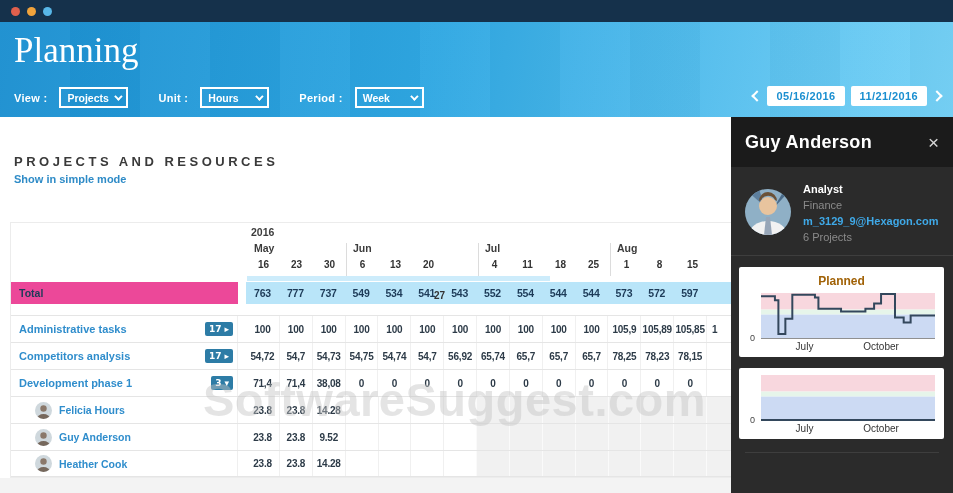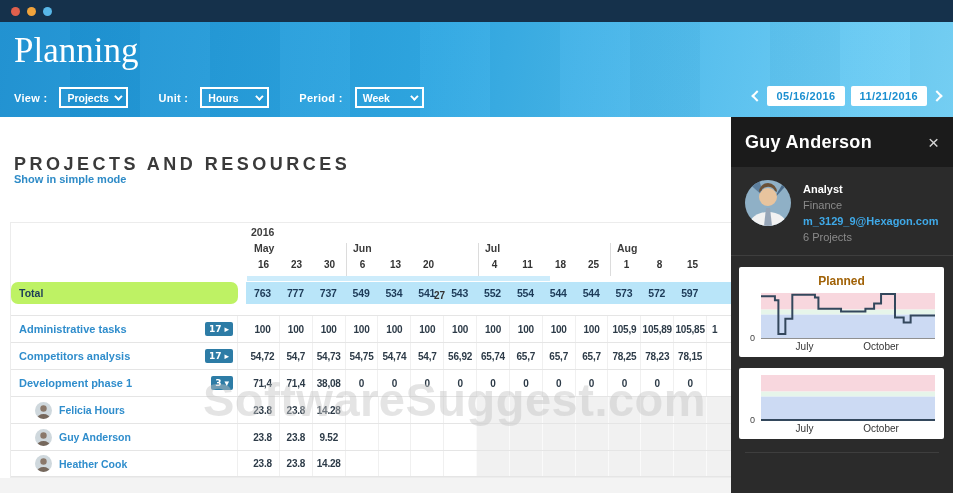--- a/index.html
+++ b/index.html
@@ -33,39 +33,39 @@
              align-items:center; gap:6px; z-index:2;padding-left:36px; }
   .nav-chev { width:8px; height:8px; border-left:2px solid #fff; border-bottom:2px solid #fff;
               cursor:pointer; }
   .nav-prev { transform:rotate(45deg); }
   .nav-next { transform:rotate(-135deg); }
   .datebtn { background:#fff; color:#1b8fd0; font-weight:bold; font-size:11px;
              padding:4px 9px; border-radius:2px; letter-spacing:0.4px; cursor:pointer; }
 
   
   .main { position:absolute; top:117px; left:0; right:0; bottom:0; background:#fff; z-index:1; }
-  .section-title { position:absolute; left:14px; top:37px; font-size:18px;
+  .section-title { position:absolute; left:14px; top:37px; font-size:13px;
                    font-weight:bold; color:#3a3a3a; letter-spacing:3.5px; }
   .simple-link { position:absolute; left:14px; top:56px; font-size:11px;
                  font-weight:bold; color:#2e8bc7; cursor:pointer; text-decoration:none; }
   .bottom-strip { position:absolute; left:0; right:0; top:361px; bottom:0; background:#f3f3f3; }
 
   
   .ptable { position:absolute; left:10px; top:105px; width:730px; background:#fff;
             border:1px solid #ececec; }
   .thead { position:relative; height:59px; background:#fff; }
   .t-year { position:absolute; left:240px; top:3px; font-size:10.5px; font-weight:bold; color:#3c3c3c; }
   .m-label { position:absolute; top:19px; font-size:10.5px; font-weight:bold; color:#3c3c3c; }
   .m-div { position:absolute; top:20px; height:33px; border-left:1px solid #dcdcdc; }
   .d-label { position:absolute; top:36px; width:33px; text-align:center;
              font-size:10px; font-weight:bold; color:#333; }
   .t-indicator { position:absolute; left:236px; top:53px; height:5px; width:303px;
                  background:#cdecfb; }
   .t-total { display:flex; height:22px; font-size:10.5px; font-weight:bold; color:#1d3b58; }
-  .t-total .t-name { width:228px; background:#bef264; line-height:22px; padding-left:8px;border-radius:7px; }
+  .t-total .t-name { width:228px; background:#ec4899; line-height:22px; padding-left:8px; }
   .t-total .t-gut { width:8px; background:#fff; }
   .t-total .t-cell { width:33px; background:#b9e5f9; text-align:center; line-height:22px;
                      letter-spacing:-0.2px; }
   .t-total .t-trail { width:33px; background:#b9e5f9; }
   .t-gaprow { height:11px; background:#fff; }
 
   .prow { display:flex; height:27px; align-items:flex-end; border-top:1px solid #e5e5e5; }
   .prow:last-child { border-bottom:1px solid #e5e5e5; }
   .r-name { width:228px; height:100%; display:flex; align-items:center;
             padding-left:8px; border-right:1px solid #efefef; }
@@ -94,21 +94,21 @@
                letter-spacing:0.5px; white-space:nowrap; }
 
   
   .sidebar { position:absolute; top:117px; right:0; bottom:0; width:222px;
              background:#2b2b2b; z-index:5; }
   .sb-header { height:50px; background:#1b1b1b; display:flex; align-items:center;
                padding:0 14px; }
   .sb-title { color:#fff; font-size:18px; font-weight:bold; letter-spacing:0.3px; }
   .sb-close { margin-left:auto; color:#d6d6d6; font-size:19px; cursor:pointer; line-height:1; }
   .sb-profile { display:flex; gap:12px; padding:13px 14px 12px 14px;
-                border-bottom:1px solid #3e3e3e; }
+                border-bottom:1px solid #3e3e3e;align-items:center; }
   .avatar-l { width:46px; height:46px; border-radius:50%; overflow:hidden; flex:none; }
   .sb-info { display:flex; flex-direction:column; gap:4px; padding-top:3px; }
   .sb-role { color:#fff; font-size:11px; font-weight:bold; }
   .sb-dept, .sb-proj { color:#8b8b8b; font-size:11px; }
   .sb-email { color:#3fa9e8; font-size:11px; font-weight:bold; cursor:pointer; text-decoration:none; }
   .chart-card { margin:11px 9px 0 8px; background:#fff; border-radius:2px;
                 padding:7px 9px 3px 9px; }
   .cc-title { text-align:center; font-size:12px; font-weight:bold; color:#a16207;
               margin-bottom:5px; }
   .cc-plotwrap { position:relative; margin-left:13px; height:46px; }

